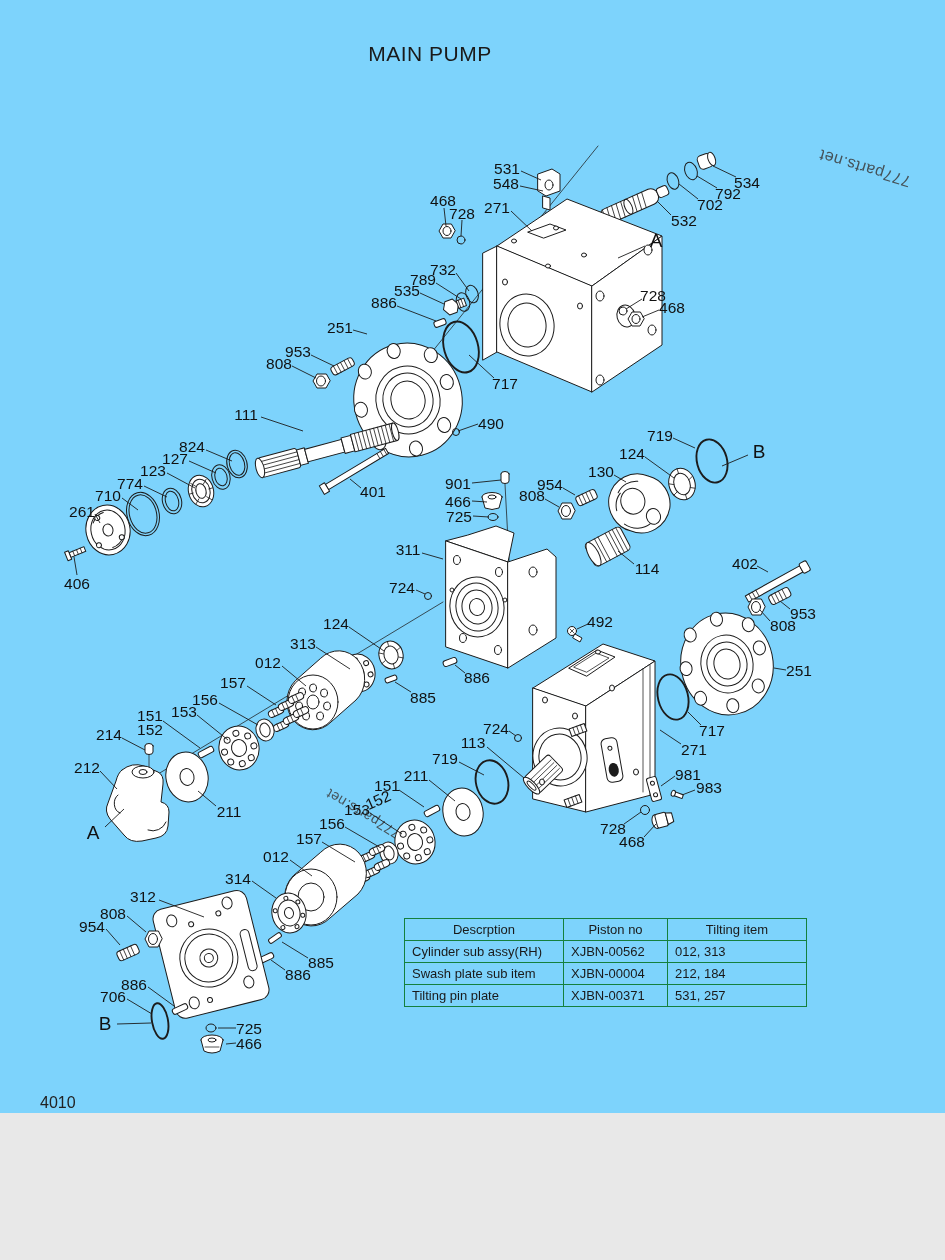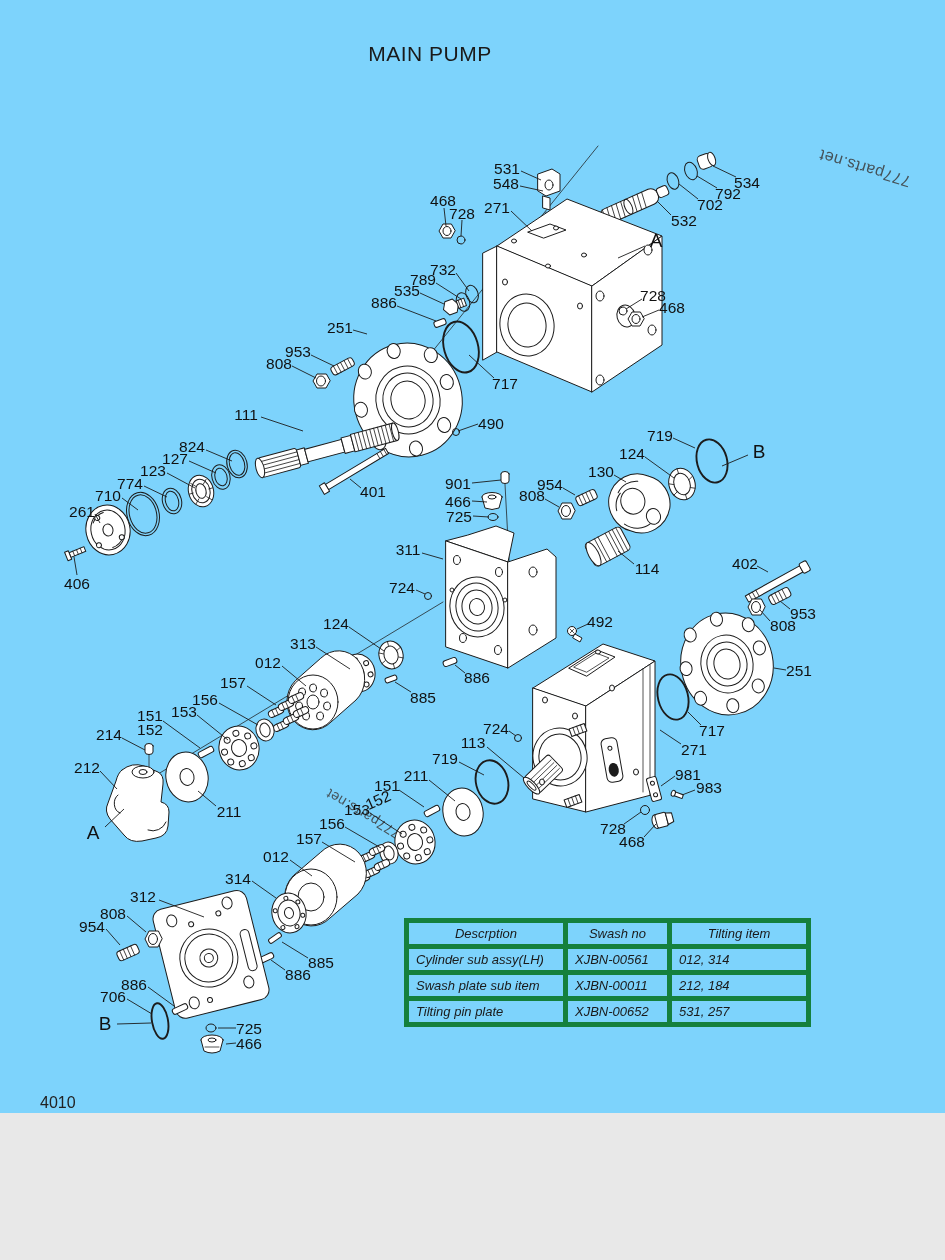--- a/index.html
+++ b/index.html
@@ -16,22 +16,22 @@
   svg .n{fill:none !important;}
   svg .o{fill:none !important;stroke-width:1.9 !important;}
   svg .t{stroke-width:.75 !important;fill:none !important;}
   svg .d{fill:#1c1c1c !important;stroke:none !important;}
   svg text.c{font-family:"Liberation Sans",sans-serif;font-size:15.5px;fill:#111;}
   svg text.cb{font-family:"Liberation Sans",sans-serif;font-size:19px;fill:#111;}
   svg line.ld{stroke:#1c1c1c;stroke-width:.9;}
   
   #ptable{position:absolute;left:404px;top:918px;width:402px;border-collapse:collapse;
           table-layout:fixed;font-size:13px;color:#1a1a1a;}
-  #ptable td,#ptable th{border:5px solid #15803d;height:21px;padding:0 0 0 7px;
-          font-weight:normal;white-space:nowrap;overflow:hidden;text-align:left;font-style:italic;}
+  #ptable td,#ptable th{border:1px solid #15803d;height:21px;padding:0 0 0 7px;
+          font-weight:normal;white-space:nowrap;overflow:hidden;text-align:left;}
   #ptable th{text-align:center;padding:0;}
   #ptable col.c1{width:159px}#ptable col.c2{width:104px}#ptable col.c3{width:139px}
 </style>
 </head>
 <body>
 
 <div id="page">
   <div id="title">MAIN PUMP</div>
   <div id="pageno">4010</div>
   <div id="wms">
@@ -710,35 +710,35 @@
 
   <table id="ptable">
     <colgroup>
         <col class="c1">
         <col class="c2">
         <col class="c3">
       </colgroup>
     <thead>
         <tr>
           <th>Descrption</th>
-          <th>Swash no</th>
+          <th>Piston no</th>
           <th>Tilting item</th>
         </tr>
       </thead>
     <tbody>
         <tr>
-          <td>Cylinder sub assy(LH)</td>
-          <td>XJBN-00561</td>
-          <td>012, 314</td>
+          <td>Cylinder sub assy(RH)</td>
+          <td>XJBN-00562</td>
+          <td>012, 313</td>
         </tr>
         <tr>
           <td>Swash plate sub item</td>
-          <td>XJBN-00011</td>
+          <td>XJBN-00004</td>
           <td>212, 184</td>
         </tr>
         <tr>
           <td>Tilting pin plate</td>
-          <td>XJBN-00652</td>
+          <td>XJBN-00371</td>
           <td>531, 257</td>
         </tr>
       </tbody>
   </table>
 </div>
 
 </body></html>

